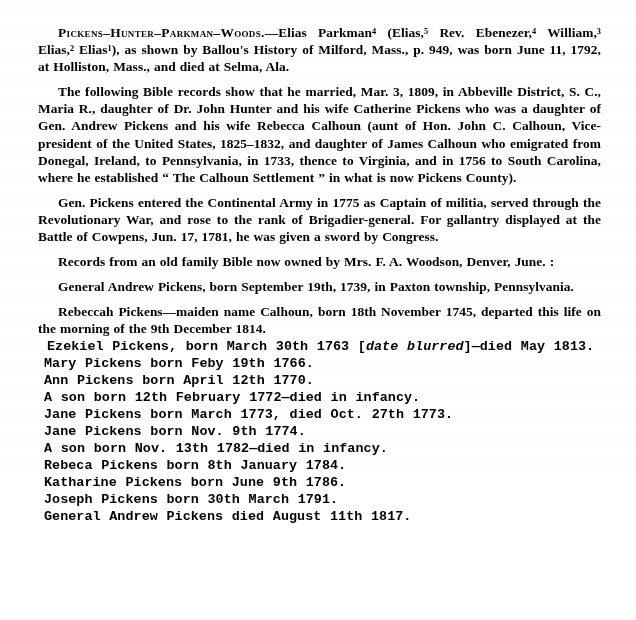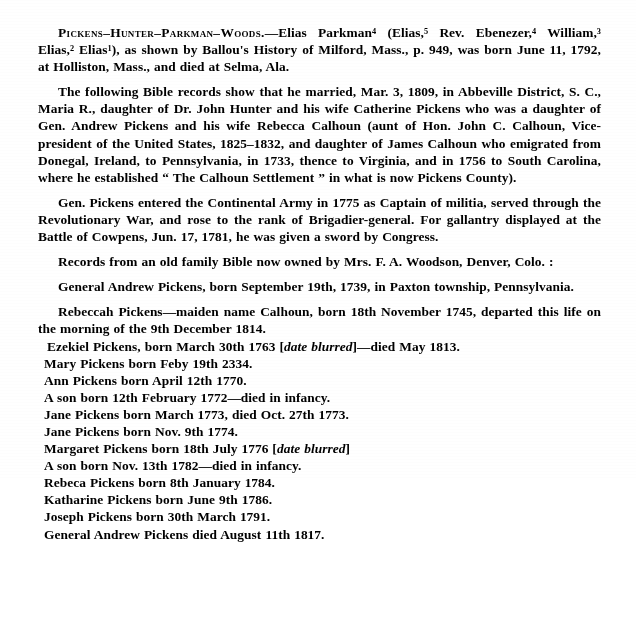--- a/index.html
+++ b/index.html
@@ -72,20 +72,21 @@
   }
   .register li {
     font-size: 13.4px;
     line-height: 17.1px;
     font-weight: bold;
     text-align: left;
     letter-spacing: 0.05px;
     word-spacing: 0.6px;
     white-space: nowrap;
     margin-left: 6px;
+    font-family: Liberation Mono, monospace;
   }
   .register li.lead-indent {
     margin-left: 9px;
   }
 
   .blurred {
     font-style: italic;
     font-weight: bold;
   }
 
@@ -110,37 +111,36 @@
       <span>Rev. Ebenezer,</span><sup>4</sup>
       <span>William,</span><sup>3</sup>
       <span>Elias,</span><sup>2</sup>
       <span>Elias</span><sup>1</sup><span>), as shown by Ballou's History of Milford, Mass., p. 949, was born June 11, 1792, at Holliston, Mass., and died at Selma, Ala.</span>
     </p>
 
     <p class="para">The following Bible records show that he married, Mar. 3, 1809, in Abbeville District, S. C., Maria R., daughter of Dr. John Hunter and his wife Catherine Pickens who was a daughter of Gen. Andrew Pickens and his wife Rebecca Calhoun (aunt of Hon. John C. Calhoun, Vice-president of the United States, 1825–1832, and daughter of James Calhoun who emigrated from Donegal, Ireland, to Pennsylvania, in 1733, thence to Virginia, and in 1756 to South Carolina, where he established “ The Calhoun Settlement ” in what is now Pickens County).</p>
 
     <p class="para">Gen. Pickens entered the Continental Army in 1775 as Captain of militia, served through the Revolutionary War, and rose to the rank of Brigadier-general.   For gallantry displayed at the Battle of Cowpens, Jun. 17, 1781, he was given a sword by Congress.</p>
 
-    <p class="para">Records from an old family Bible now owned by Mrs. F. A. Woodson, Denver, Colo. :</p>
+    <p class="para">Records from an old family Bible now owned by Mrs. F. A. Woodson, Denver, June. :</p>
 
     <p class="para">General Andrew Pickens, born September 19th, 1739, in Paxton township, Pennsylvania.</p>
 
     <p class="para">Rebeccah Pickens—maiden name Calhoun, born 18th November 1745, departed this life on the morning of the 9th December 1814.</p>
 
     <ul class="register">
 
       <li class="lead-indent"><span>Ezekiel Pickens, born March 30th 1763 [</span><span class="blurred">date blurred</span><span>]—died May 1813.</span></li>
 
-      <li>Mary Pickens born Feby 19th 2334.</li>
+      <li>Mary Pickens born Feby 19th 1766.</li>
       <li>Ann Pickens born April 12th 1770.</li>
       <li>A son born 12th February 1772—died in infancy.</li>
       <li>Jane Pickens born March 1773, died Oct. 27th 1773.</li>
       <li>Jane Pickens born Nov. 9th 1774.</li>
 
-      <li><span>Margaret Pickens born 18th July 1776 [</span><span class="blurred">date blurred</span><span>]</span></li>
 
       <li>A son born Nov. 13th 1782—died in infancy.</li>
       <li>Rebeca Pickens born 8th January 1784.</li>
       <li>Katharine Pickens born June 9th 1786.</li>
       <li>Joseph Pickens born 30th March 1791.</li>
       <li>General Andrew Pickens died August 11th 1817.</li>
     </ul>
 
   </div>
   <div class="grain"></div>

